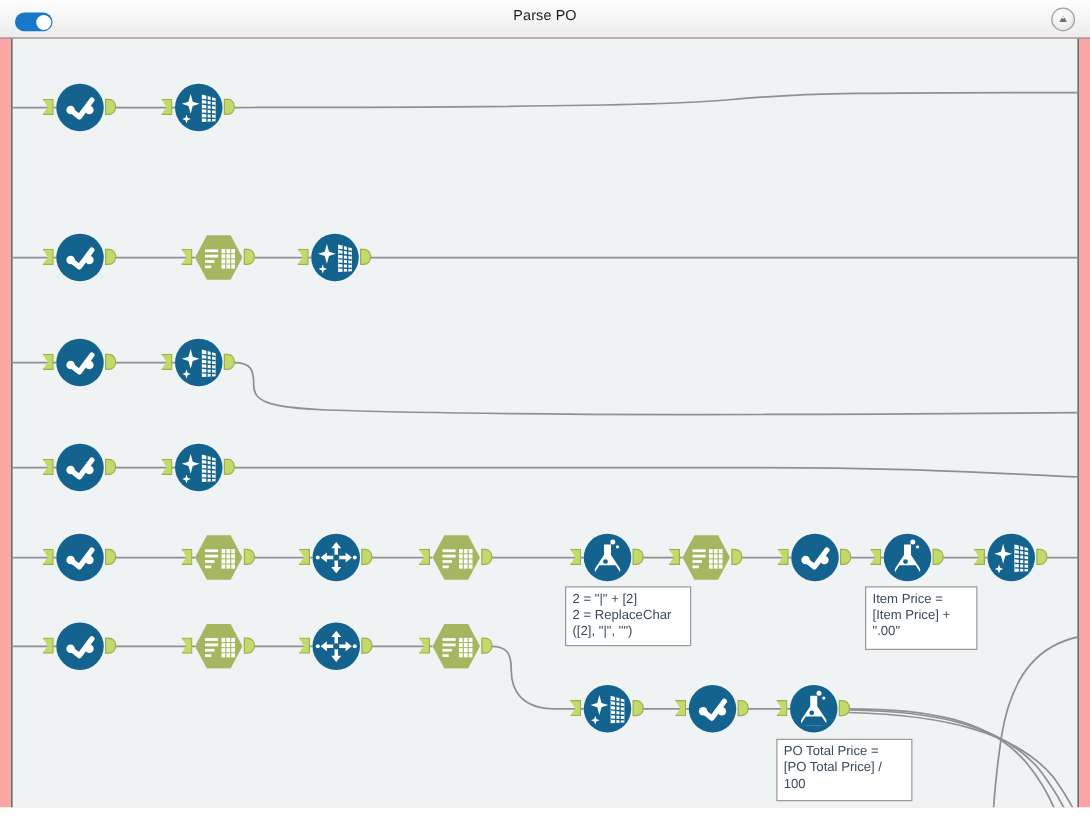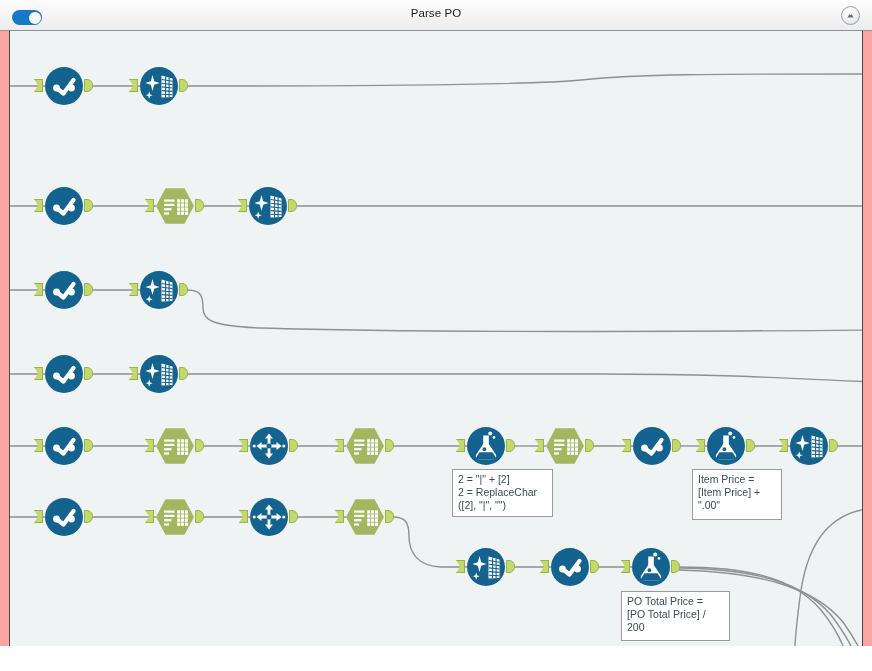--- a/index.html
+++ b/index.html
@@ -645,17 +645,17 @@
 
     <div id="annot-layer">
         <div class="annot" style="left: 442px; top: 438px; width: 101px; min-height: 47px;">2 = "|" + [2]
 2 = ReplaceChar
 ([2], "|", "")</div>
         <div class="annot" style="left: 682px; top: 438px; width: 90px; min-height: 51px;">Item Price =
 [Item Price] +
 ".00"</div>
         <div class="annot" style="left: 611px; top: 560px; width: 109px; min-height: 50px;">PO Total Price =
 [PO Total Price] /
-200</div>
+100</div>
       </div>
 
   </div>
 </div>
 
 </body></html>

